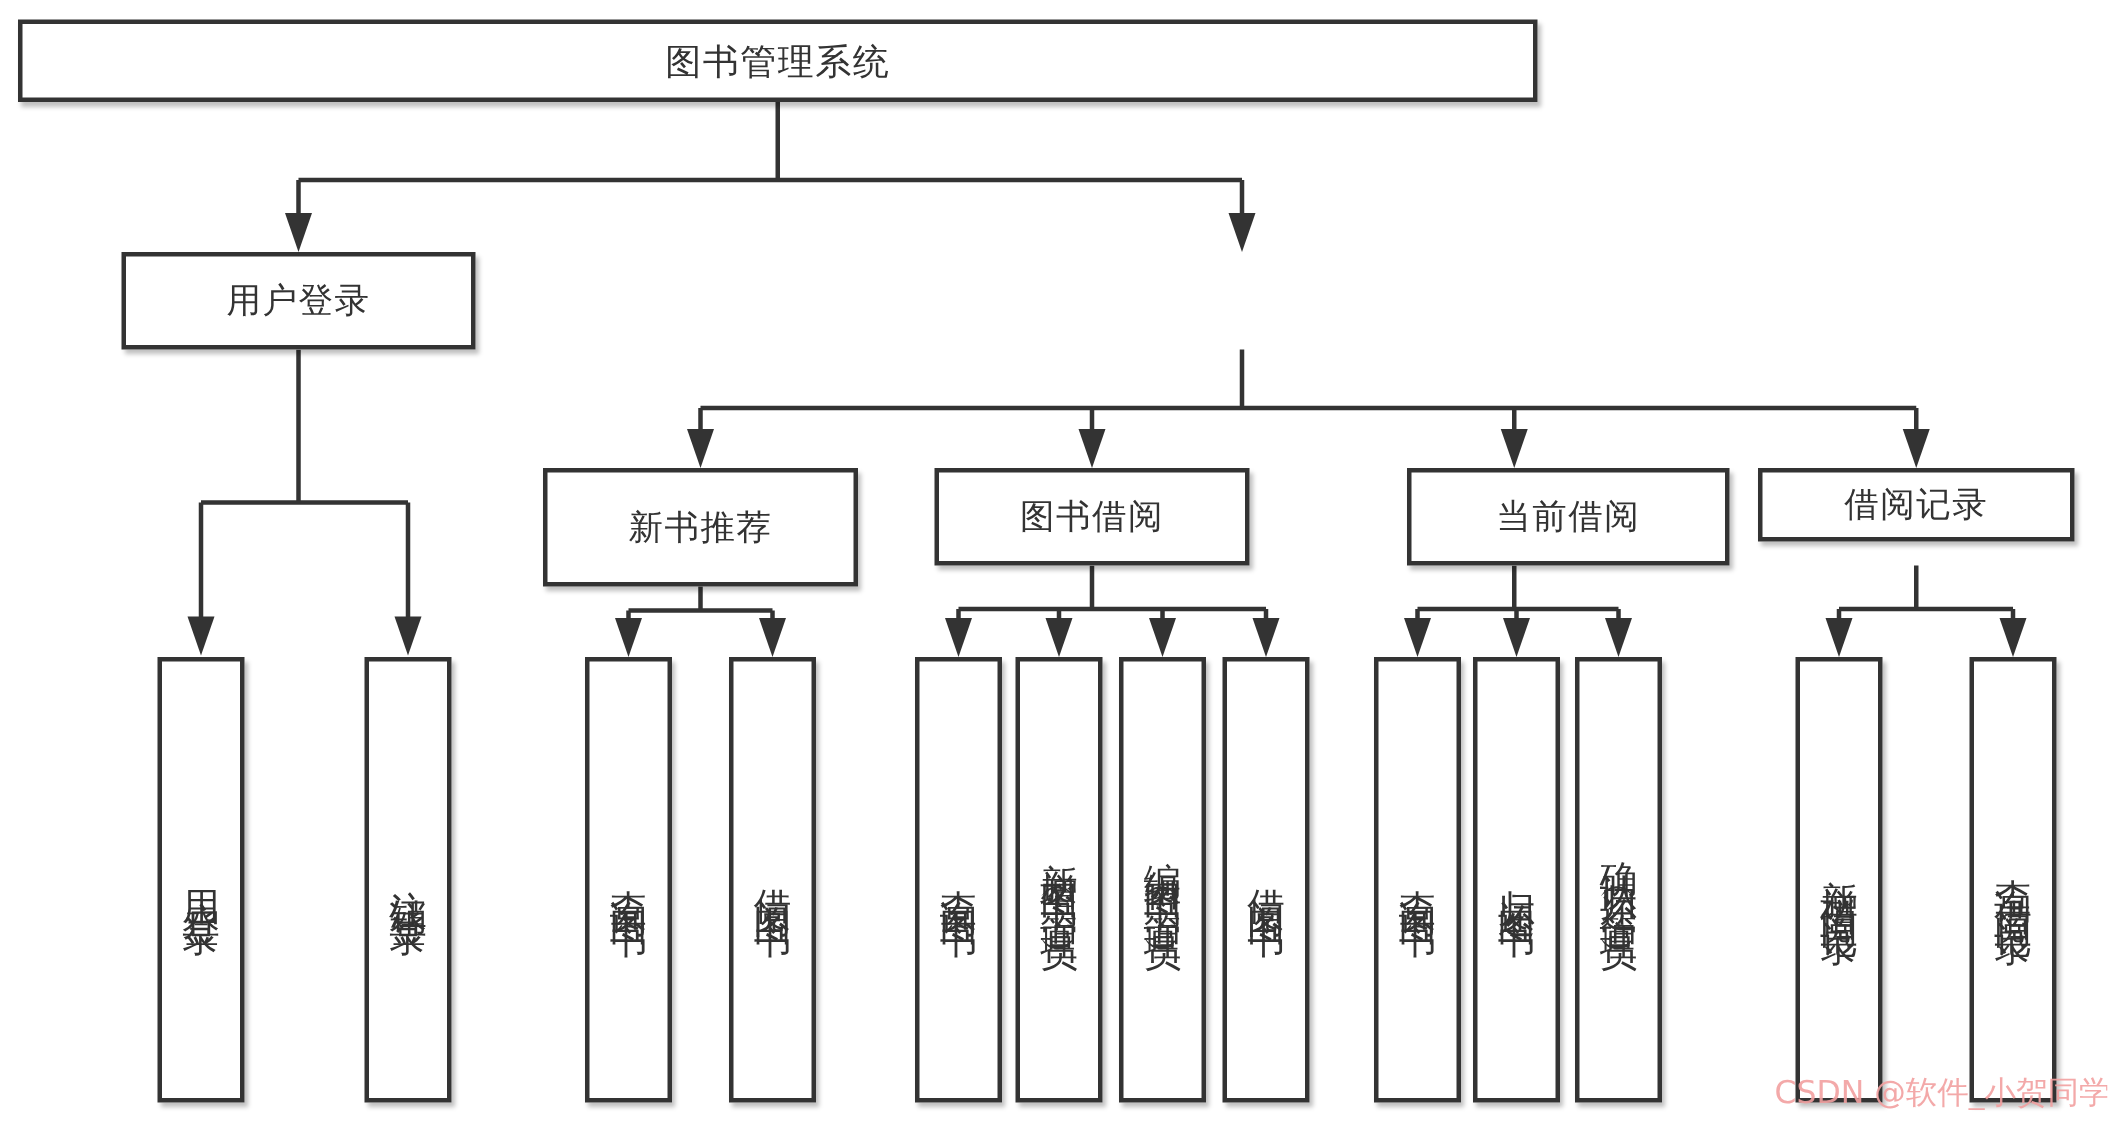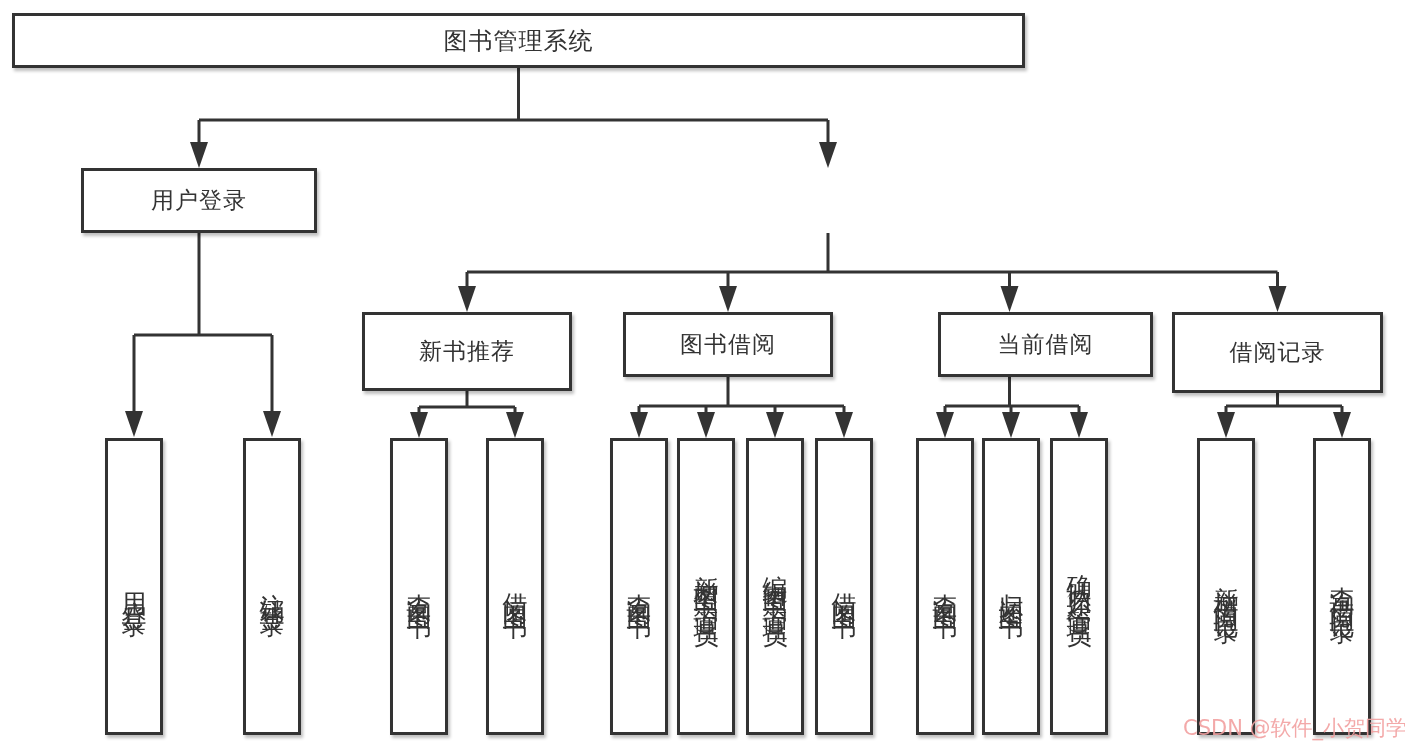--- a/index.html
+++ b/index.html
@@ -92,21 +92,21 @@
 
   <div class="node h" style="left:362px;top:312px;width:210px;height:79px;">
     <span>新书推荐</span>
   </div>
   <div class="node h" style="left:623px;top:312px;width:210px;height:65px;">
     <span>图书借阅</span>
   </div>
   <div class="node h" style="left:902px;top:312px;width:215px;height:65px;margin-left:36px;">
     <span>当前借阅</span>
   </div>
-  <div class="node h" style="left:1172px;top:312px;width:211px;height:81px;">
+  <div class="node h" style="left:1172px;top:312px;width:211px;height:49px;">
     <span>借阅记录</span>
   </div>
 
   <div class="node v" style="left:105px;top:438px;width:58px;height:297px;">
     <span>用户登录</span>
   </div>
   <div class="node v" style="left:243px;top:438px;width:58px;height:297px;">
     <span>注销登录</span>
   </div>
 

